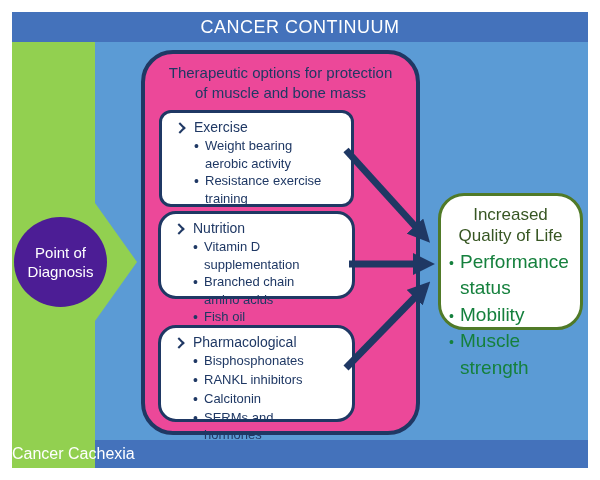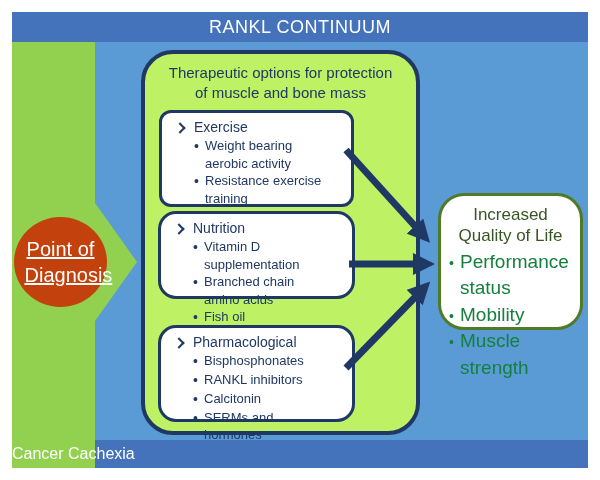--- a/index.html
+++ b/index.html
@@ -7,30 +7,30 @@
   .canvas { position:relative; width:600px; height:480px; background:#ffffff; overflow:hidden; }
 
   .header-bar { position:absolute; left:12px; top:12px; width:576px; height:30px;
     background:#4472BB; display:flex; align-items:center; justify-content:center;
     color:#ffffff; font-size:18px; letter-spacing:0.5px; }
   .blue-bg { position:absolute; left:95px; top:42px; width:493px; height:398px; background:#5B9BD5; }
   .green-bar { position:absolute; left:12px; top:42px; width:83px; height:426px; background:#92D050; }
   .green-chevron { position:absolute; left:95px; top:203px; width:0; height:0;
     border-top:59px solid transparent; border-bottom:59px solid transparent; border-left:42px solid #92D050; }
   .diagnosis-circle { position:absolute; left:14px; top:217px; width:93px; height:90px;
-    background:#c2410c; border-radius:50%; display:flex; align-items:center; justify-content:center;
-    color:#ffffff; font-size:20px; text-align:center; line-height:1.3;text-decoration:underline; }
+    background:#4c1d95; border-radius:50%; display:flex; align-items:center; justify-content:center;
+    color:#ffffff; font-size:15px; text-align:center; line-height:1.3; }
   .diagnosis-circle span { display:block; width:72px; }
 
   .footer-bar { position:absolute; left:95px; top:440px; width:493px; height:28px; background:#4472BB; }
   .footer-label-wrap { position:absolute; left:12px; top:440px; width:576px; height:28px;
     display:flex; align-items:center; color:#ffffff; font-size:16px; }
 
   .main-container { position:absolute; left:141px; top:50px; width:279px; height:385px;
-    background:#bef264; border:4px solid #1F3864; border-radius:32px; }
+    background:#ec4899; border:4px solid #1F3864; border-radius:32px; }
   .container-title { margin:9px auto 0 auto; max-width:240px; text-align:center;
     color:#1F3864; font-size:15px; line-height:1.35; }
 
   .option-box { position:absolute; background:#ffffff; border:3.5px solid #1F3864;
     border-radius:18px; padding:6px 6px 4px 12px; color:#1F3864; }
   .box-exercise { left:14px; top:56px; width:195px; height:97px;border-radius:12px; }
   .box-nutrition { left:13px; top:157px; width:197px; height:88px; }
   .box-pharmacological { left:13px; top:271px; width:197px; height:97px; }
 
   .option-header { display:flex; align-items:center; gap:10px; font-size:14px; margin-left:2px; }
@@ -50,21 +50,21 @@
   .qol-bullets .bullet-text { max-width:102px; }
 
   .arrows { position:absolute; left:0; top:0; width:600px; height:480px; pointer-events:none; }
 </style>
 </head>
 <body>
 
 <div class="canvas">
 
   <div class="header-bar">
-    <span>RANKL CONTINUUM</span>
+    <span>CANCER CONTINUUM</span>
   </div>
 
   <div class="blue-bg"></div>
   <div class="green-bar"></div>
   <div class="green-chevron"></div>
 
   <div class="footer-bar"></div>
   <div class="footer-label-wrap">
     <span>Cancer Cachexia</span>
   </div>

